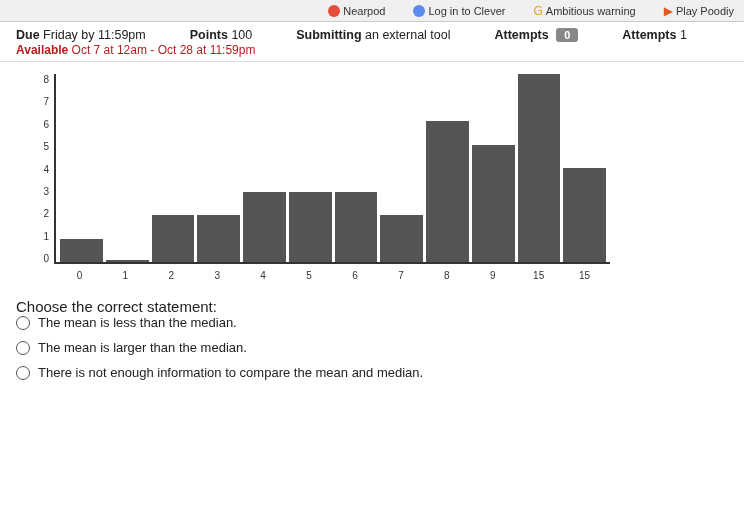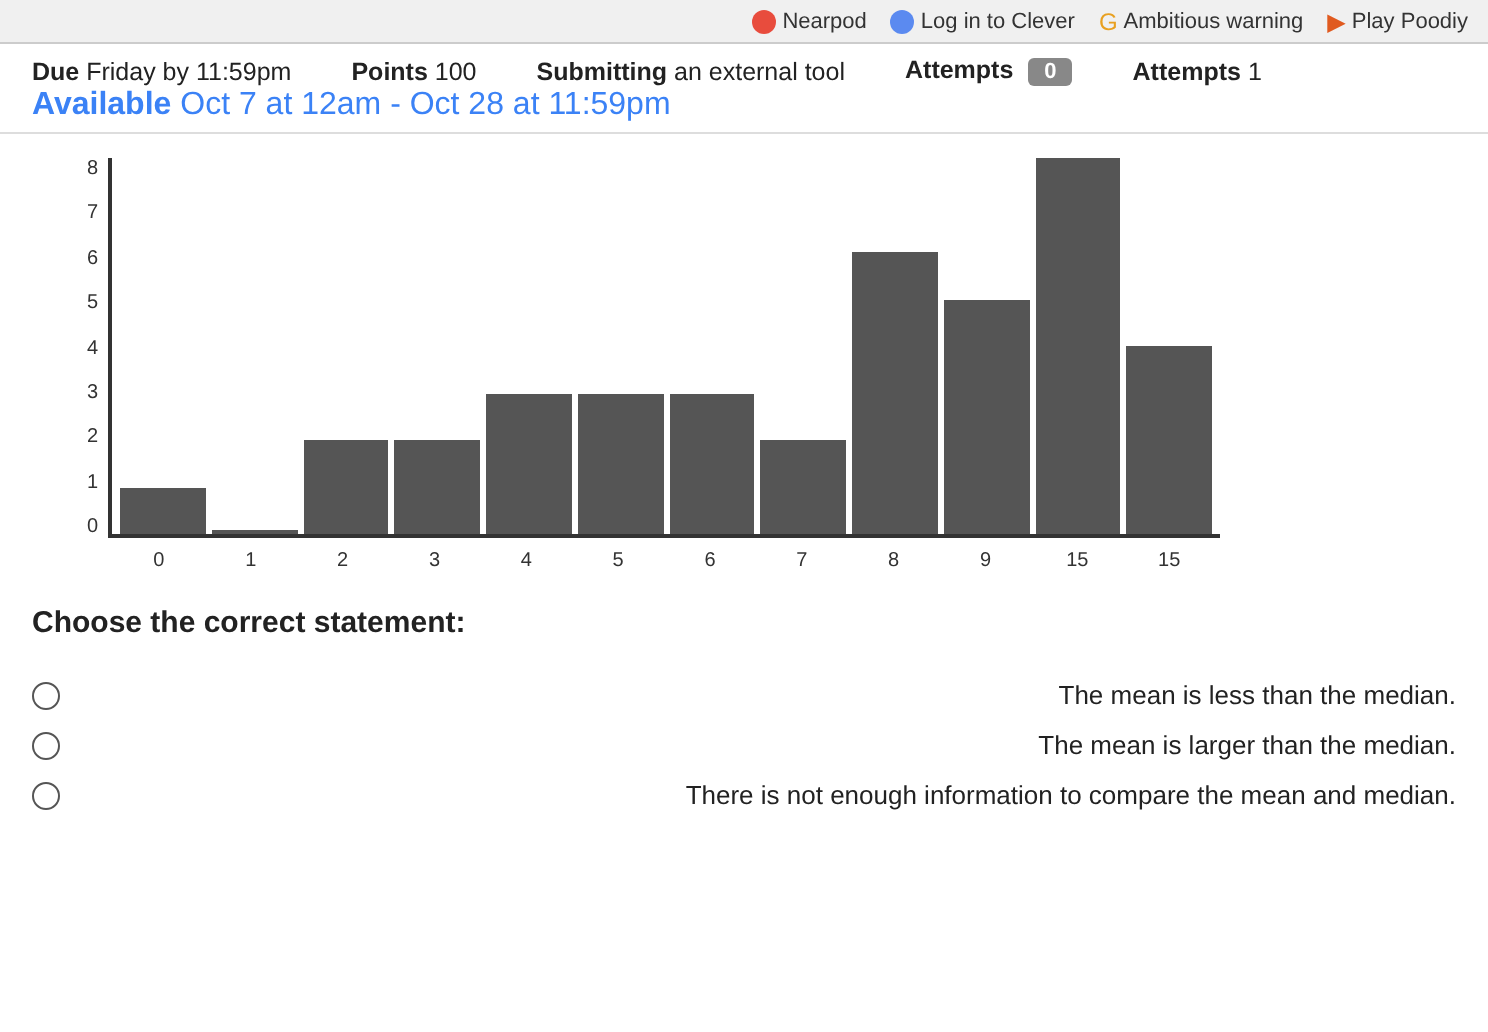--- a/index.html
+++ b/index.html
@@ -15,21 +15,21 @@
 
     
     .top-bar {
       background: #f0f0f0;
       border-bottom: 1px solid #ccc;
       height: 22px;
       display: flex;
       align-items: center;
       justify-content: flex-end;
       padding: 0 10px;
-      gap: 12px;
+      gap: 28px;
       font-size: 11px;
       color: #333;
     }
     .top-bar-item {
       display: flex;
       align-items: center;
       gap: 3px;
       cursor: pointer;
     }
     .top-bar-item .icon-circle {
@@ -41,28 +41,28 @@
 
     
     .header-row {
       background: #fff;
       padding: 6px 16px 4px 16px;
       border-bottom: 1px solid #ddd;
     }
     .header-line1 {
       display: flex;
       align-items: center;
-      gap: 30px;
+      gap: 44px;
       font-size: 12.5px;
       font-weight: bold;
       flex-wrap: wrap;
     }
     .header-line2 {
-      font-size: 16px;
-      color: #3b82f6;
+      font-size: 12px;
+      color: #b91c1c;
       margin-top: 1px;
     }
     .header-label {
       font-weight: bold;
     }
     .header-value {
       font-weight: normal;
     }
     .attempts-box {
       background: #888;
@@ -90,36 +90,35 @@
       font-size: 10px;
       color: #333;
     }
 
     
     .question-section {
       padding: 10px 16px 4px 16px;
     }
     .question-title {
       font-size: 15px;
-      font-weight: bold;
-      margin-bottom: 20px;
+      font-weight: normal;
+      margin-bottom: 0;
     }
     .options-list {
       list-style: none;
       display: flex;
       flex-direction: column;
       gap: 10px;
     }
     .option-item {
       display: flex;
       align-items: center;
       gap: 8px;
       font-size: 13px;
       cursor: pointer;
-      justify-content: space-between;
     }
     .option-radio {
       width: 14px;
       height: 14px;
       border: 1.5px solid #555;
       border-radius: 50%;
       display: inline-block;
       flex-shrink: 0;
       background: #fff;
     }

